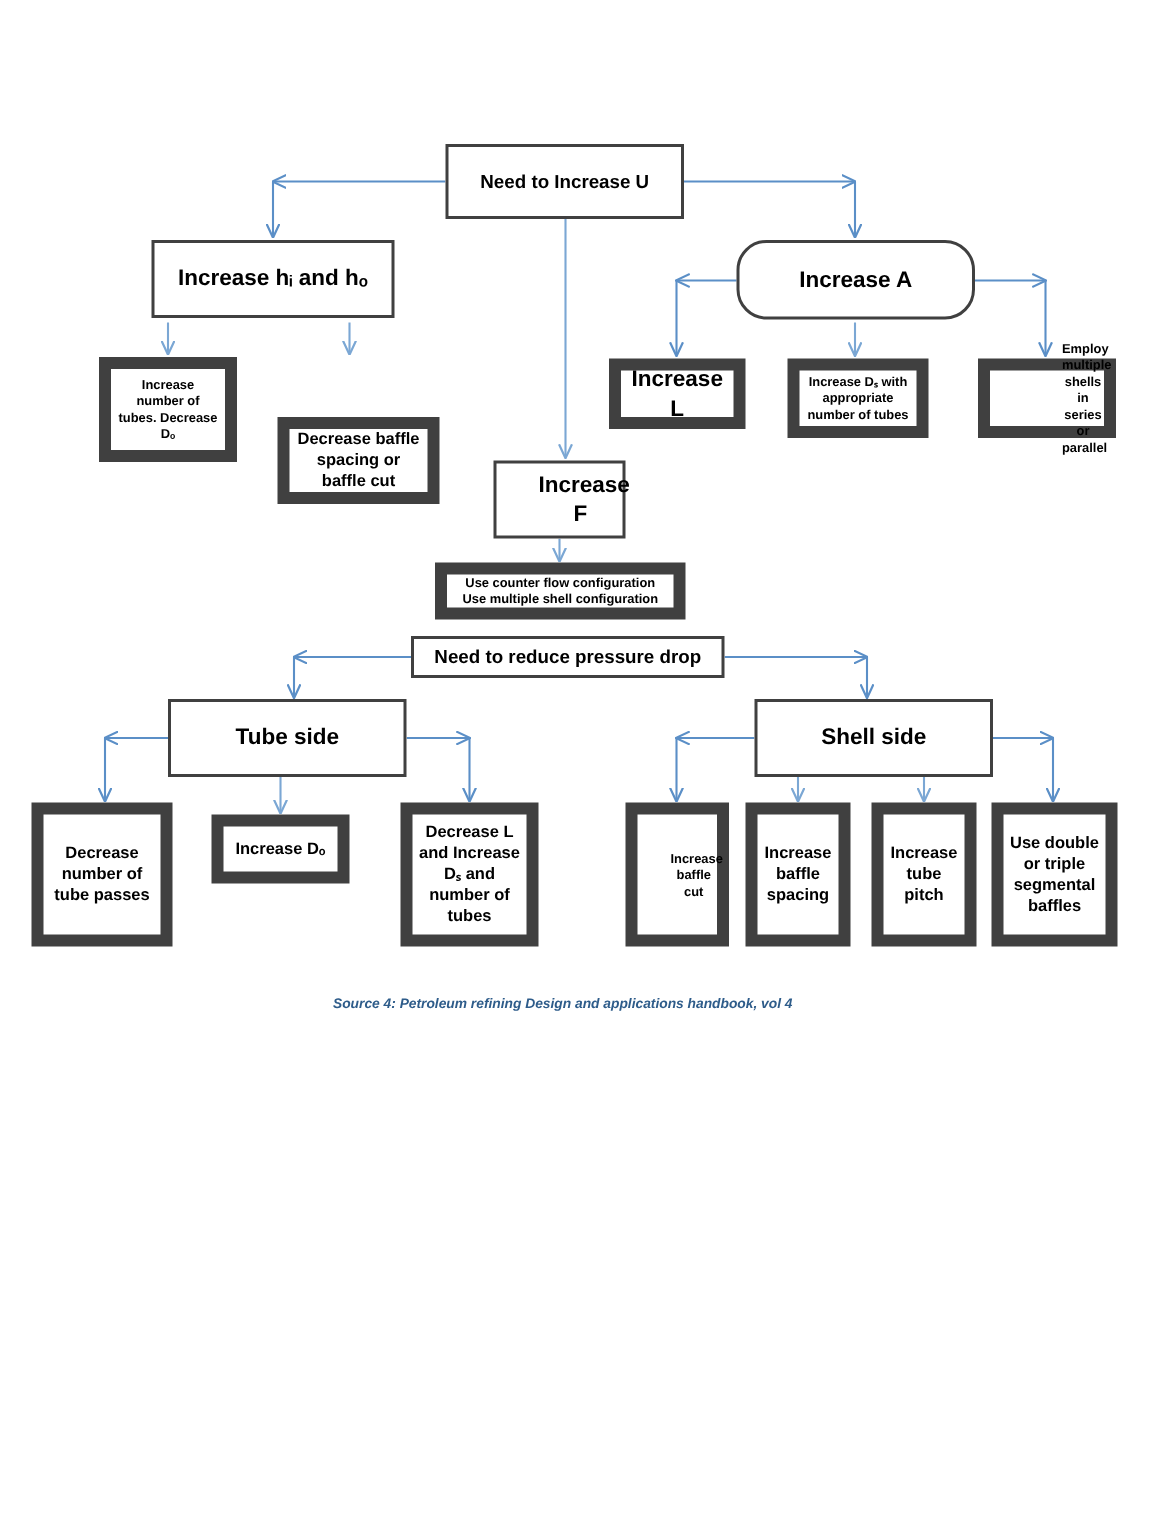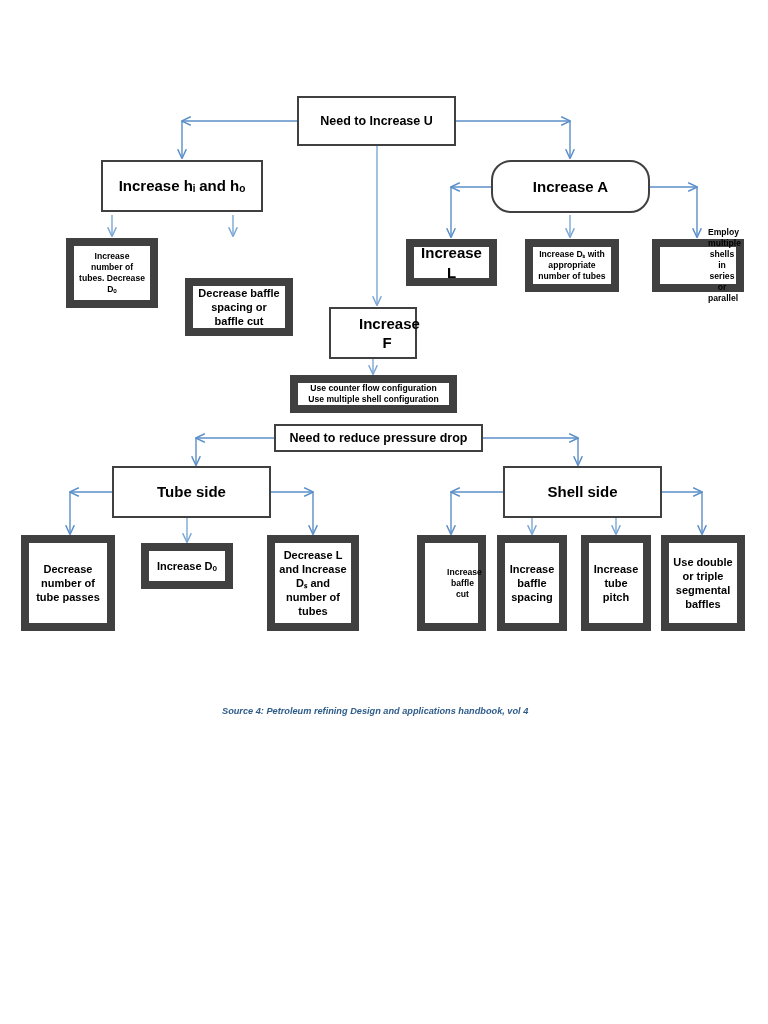--- a/index.html
+++ b/index.html
@@ -178,17 +178,17 @@
   </div>
 
   <div class="node lvl-leaf" style="left:581px;top:535px;width:70px;height:96px;">
     <span class="txt">Increase tube pitch</span>
   </div>
 
   <div class="node lvl-leaf" style="left:661px;top:535px;width:84px;height:96px;">
     <span class="txt">Use double or triple segmental baffles</span>
   </div>
 
-  <div class="caption" style="left:222px;top:664px;margin-top:42px;">
+  <div class="caption" style="left:222px;top:664px;">
     <span>Source 4: Petroleum refining Design and applications handbook, vol 4</span>
   </div>
 
 </div>
 
 </body></html>

